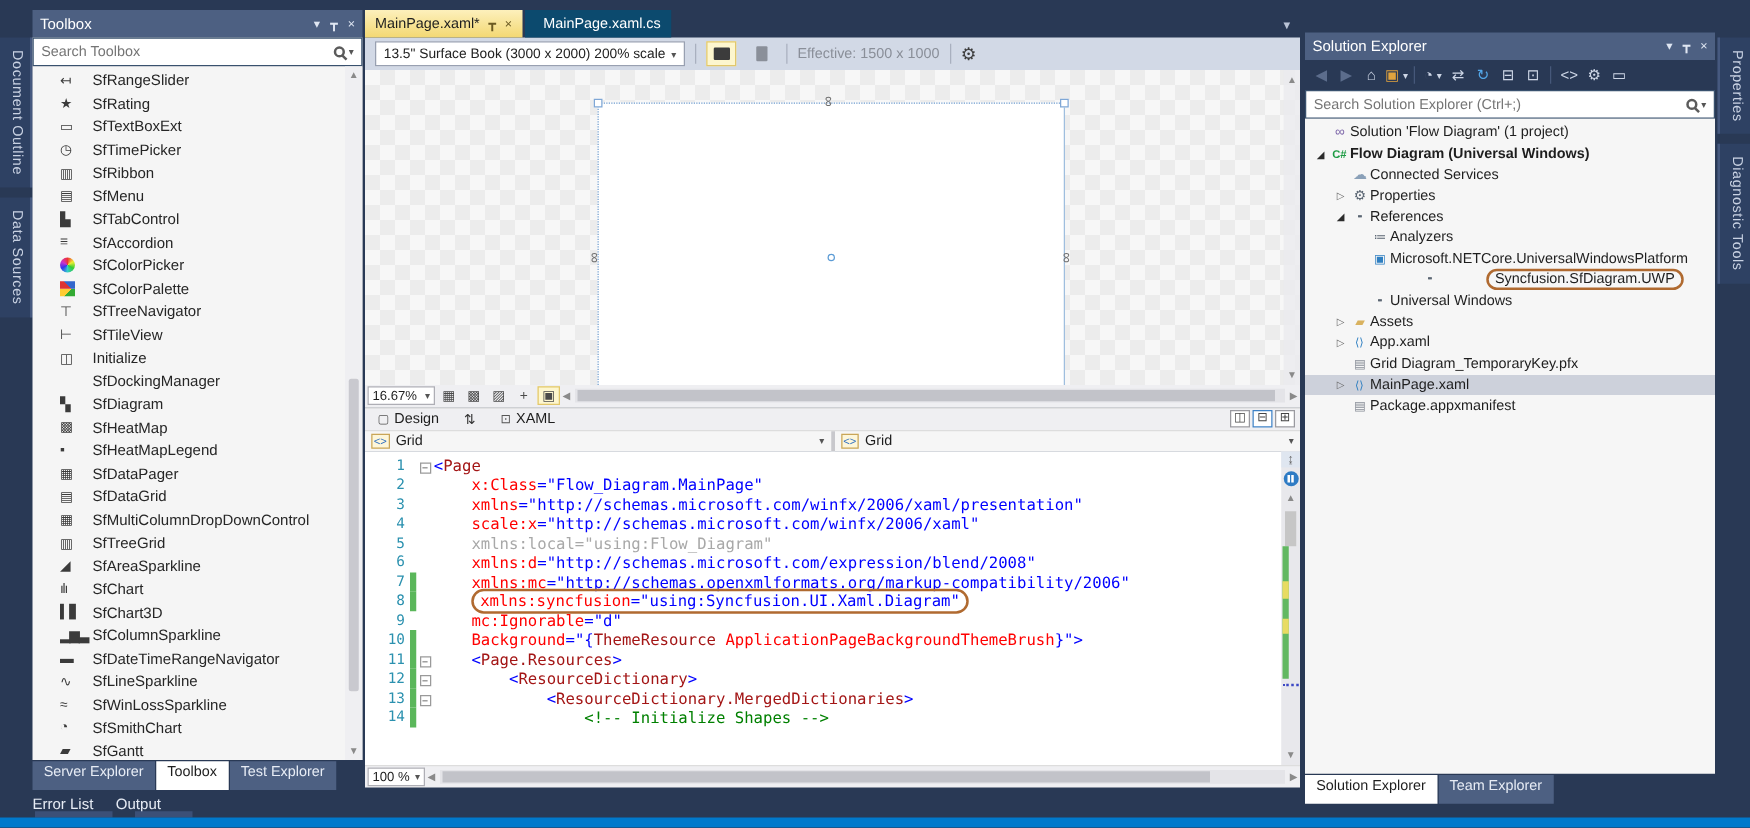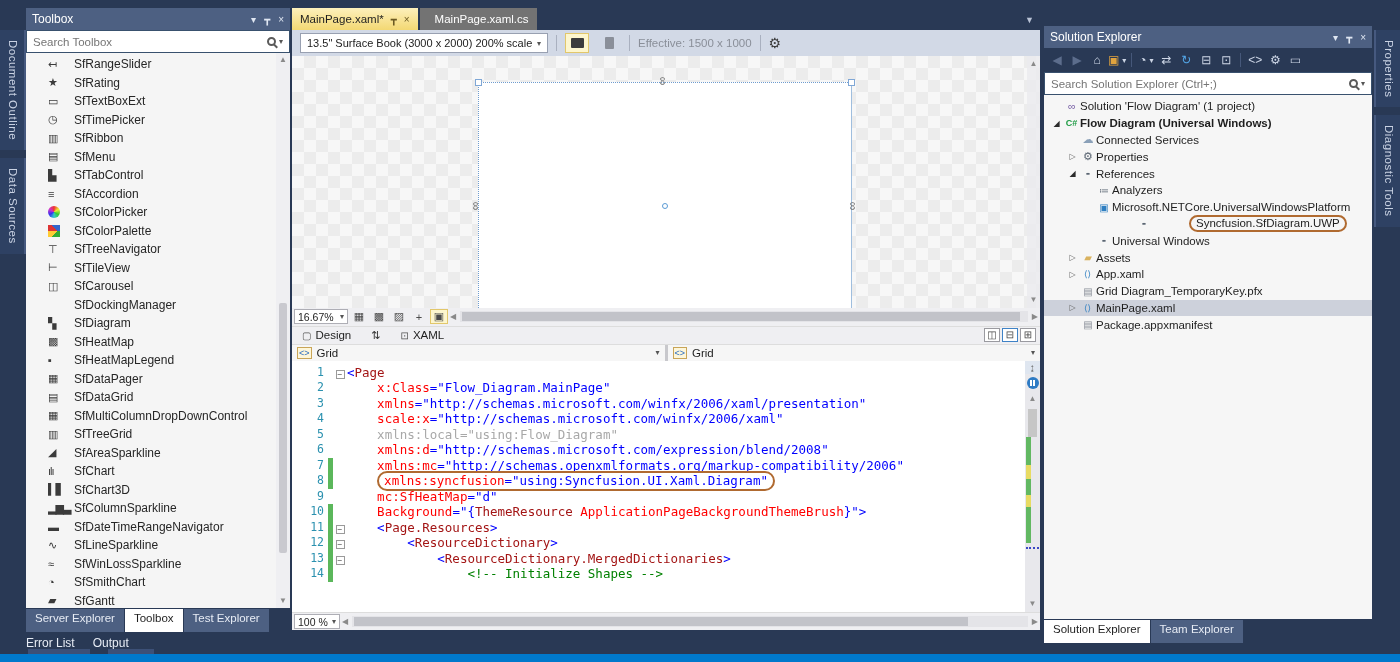--- a/index.html
+++ b/index.html
@@ -42,21 +42,21 @@
 
   .btabs { height:23px; display:flex; gap:1px; margin-top:1px; }
   .btab { padding:3px 9px 0; font-size:11.5px; background:#4d6082; color:#e7ecf5; cursor:pointer; }
   .btab.active { background:#fff; color:#1e1e1e; }
 
   
   .center { position:absolute; left:292px; top:8px; width:748px; height:622px; display:flex; flex-direction:column; }
   .doctabs { height:22px; display:flex; align-items:center; position:relative; }
   .doctab { height:22px; display:flex; align-items:center; padding:0 8px; font-size:11.5px; cursor:pointer; }
   .doctab.active { background:linear-gradient(#fdf0bc,#f3d873); color:#1e1e1e; }
-  .doctab.inactive { background:#737373; color:#fff; margin-left:2px;padding-left:15px; }
+  .doctab.inactive { background:#0c4a6e; color:#fff; margin-left:2px;padding-left:15px; }
   .doctab .pin, .doctab .x { font-size:10px; margin-left:7px; color:#6b5a22; cursor:pointer; }
   .well-drop { position:absolute; right:6px; bottom:5px; color:#b9c3d6; font-size:9px; cursor:pointer; }
 
   .devbar { height:26px; background:#d2d9e6; display:flex; align-items:center; padding:0 8px; gap:8px; }
   .devsel { width:248px; height:20px; background:#fff; border:1px solid #98a0b1; display:flex; align-items:center; padding:0 6px; font-size:11px; color:#222; cursor:pointer; }
   .devsel .sp { flex:1; }
   .vsep { width:1px; height:16px; background:#a9b0bf; }
   .orient { width:24px; height:20px; border:1px solid transparent; display:flex; align-items:center; justify-content:center; cursor:pointer; }
   .orient.sel { background:#fdf6ce; border-color:#e2c76b; }
   .mon { width:13px; height:10px; background:#3c3c3c; border-radius:1px; }
@@ -228,21 +228,21 @@
           <div class="tb-item">
             <span class="tb-ico">⊤</span>
             <span class="tb-label">SfTreeNavigator</span>
           </div>
           <div class="tb-item">
             <span class="tb-ico">⊢</span>
             <span class="tb-label">SfTileView</span>
           </div>
           <div class="tb-item">
             <span class="tb-ico">◫</span>
-            <span class="tb-label">SfCarousel</span>
+            <span class="tb-label">Initialize</span>
           </div>
           <div class="tb-item">
             <span class="tb-ico"></span>
             <span class="tb-label">SfDockingManager</span>
           </div>
           <div class="tb-item">
             <span class="tb-ico">▚</span>
             <span class="tb-label">SfDiagram</span>
           </div>
           <div class="tb-item">
@@ -423,21 +423,21 @@
     <div class="codewrap">
       <div class="codearea" id="code-lines">
           <div class="cl"><span class="ln">1</span><span class="chbar"></span><span class="foldcol"><span class="foldbox">−</span></span><span class="codetext"><span class="c-sym">&lt;</span><span class="c-tag">Page</span></span></div>
           <div class="cl"><span class="ln">2</span><span class="chbar"></span><span class="foldcol"></span><span class="codetext">    <span class="c-attr">x:Class</span><span class="c-sym">=</span><span class="c-val">"Flow_Diagram.MainPage"</span></span></div>
           <div class="cl"><span class="ln">3</span><span class="chbar"></span><span class="foldcol"></span><span class="codetext">    <span class="c-attr">xmlns</span><span class="c-sym">=</span><span class="c-val">"http://schemas.microsoft.com/winfx/2006/xaml/presentation"</span></span></div>
           <div class="cl"><span class="ln">4</span><span class="chbar"></span><span class="foldcol"></span><span class="codetext">    <span class="c-attr">scale:x</span><span class="c-sym">=</span><span class="c-val">"http://schemas.microsoft.com/winfx/2006/xaml"</span></span></div>
           <div class="cl"><span class="ln">5</span><span class="chbar"></span><span class="foldcol"></span><span class="codetext">    <span class="c-gray">xmlns:local="using:Flow_Diagram"</span></span></div>
           <div class="cl"><span class="ln">6</span><span class="chbar"></span><span class="foldcol"></span><span class="codetext">    <span class="c-attr">xmlns:d</span><span class="c-sym">=</span><span class="c-val">"http://schemas.microsoft.com/expression/blend/2008"</span></span></div>
           <div class="cl"><span class="ln">7</span><span class="chbar g"></span><span class="foldcol"></span><span class="codetext">    <span class="c-attr">xmlns:mc</span><span class="c-sym">=</span><span class="c-val">"http://schemas.openxmlformats.org/markup-compatibility/2006"</span></span></div>
           <div class="cl"><span class="ln">8</span><span class="chbar g"></span><span class="foldcol"></span><span class="codetext">    <span class="oval"><span class="c-attr">xmlns:syncfusion</span><span class="c-sym">=</span><span class="c-val">"using:Syncfusion.UI.Xaml.Diagram"</span></span></span></div>
-          <div class="cl"><span class="ln">9</span><span class="chbar"></span><span class="foldcol"></span><span class="codetext">    <span class="c-attr">mc:SfHeatMap</span><span class="c-sym">=</span><span class="c-val">"d"</span></span></div>
+          <div class="cl"><span class="ln">9</span><span class="chbar"></span><span class="foldcol"></span><span class="codetext">    <span class="c-attr">mc:Ignorable</span><span class="c-sym">=</span><span class="c-val">"d"</span></span></div>
           <div class="cl"><span class="ln">10</span><span class="chbar g"></span><span class="foldcol"></span><span class="codetext">    <span class="c-attr">Background</span><span class="c-sym">="{</span><span class="c-tag">ThemeResource</span><span class="c-attr"> ApplicationPageBackgroundThemeBrush</span><span class="c-sym">}"</span><span class="c-sym">&gt;</span></span></div>
           <div class="cl"><span class="ln">11</span><span class="chbar g"></span><span class="foldcol"><span class="foldbox">−</span></span><span class="codetext">    <span class="c-sym">&lt;</span><span class="c-tag">Page.Resources</span><span class="c-sym">&gt;</span></span></div>
           <div class="cl"><span class="ln">12</span><span class="chbar g"></span><span class="foldcol"><span class="foldbox">−</span></span><span class="codetext">        <span class="c-sym">&lt;</span><span class="c-tag">ResourceDictionary</span><span class="c-sym">&gt;</span></span></div>
           <div class="cl"><span class="ln">13</span><span class="chbar g"></span><span class="foldcol"><span class="foldbox">−</span></span><span class="codetext">            <span class="c-sym">&lt;</span><span class="c-tag">ResourceDictionary.MergedDictionaries</span><span class="c-sym">&gt;</span></span></div>
           <div class="cl"><span class="ln">14</span><span class="chbar g"></span><span class="foldcol"></span><span class="codetext">                <span class="c-cm">&lt;!-- Initialize Shapes --&gt;</span></span></div>
         </div>
       <div class="vscroll">
         <span class="grip">↨</span>
         <span class="pausec"></span>
         <span class="arr">▲</span>

